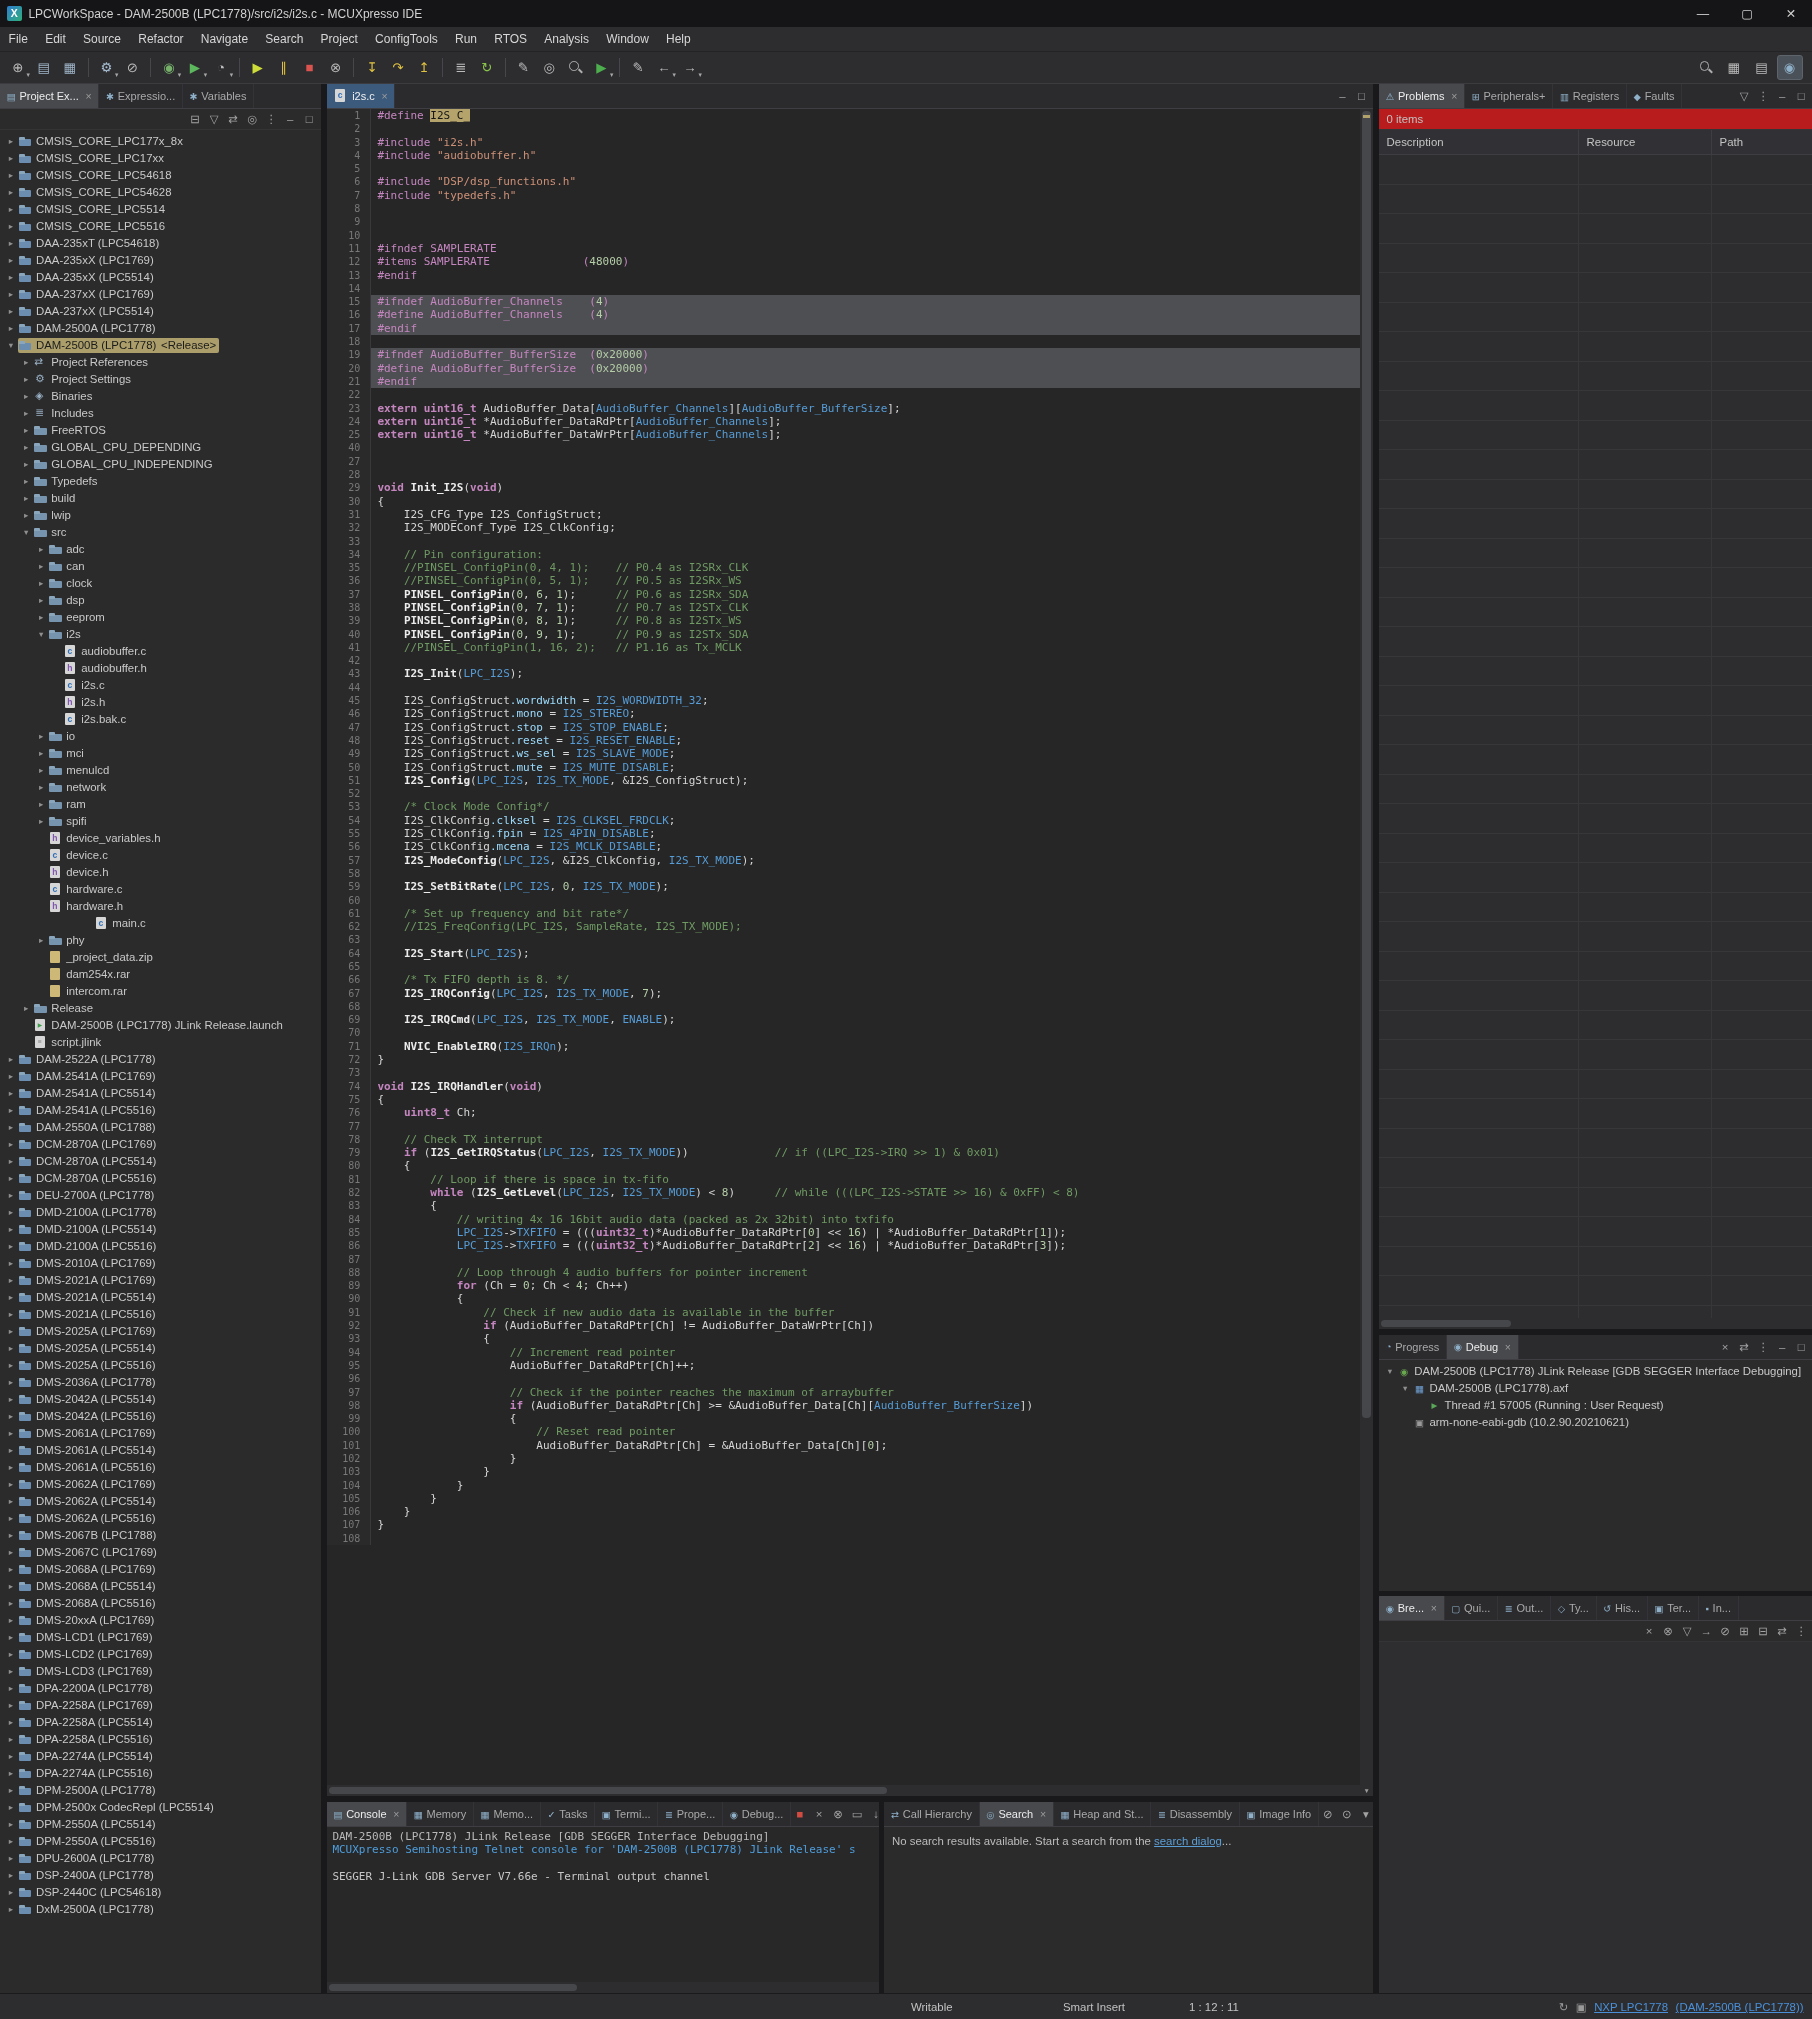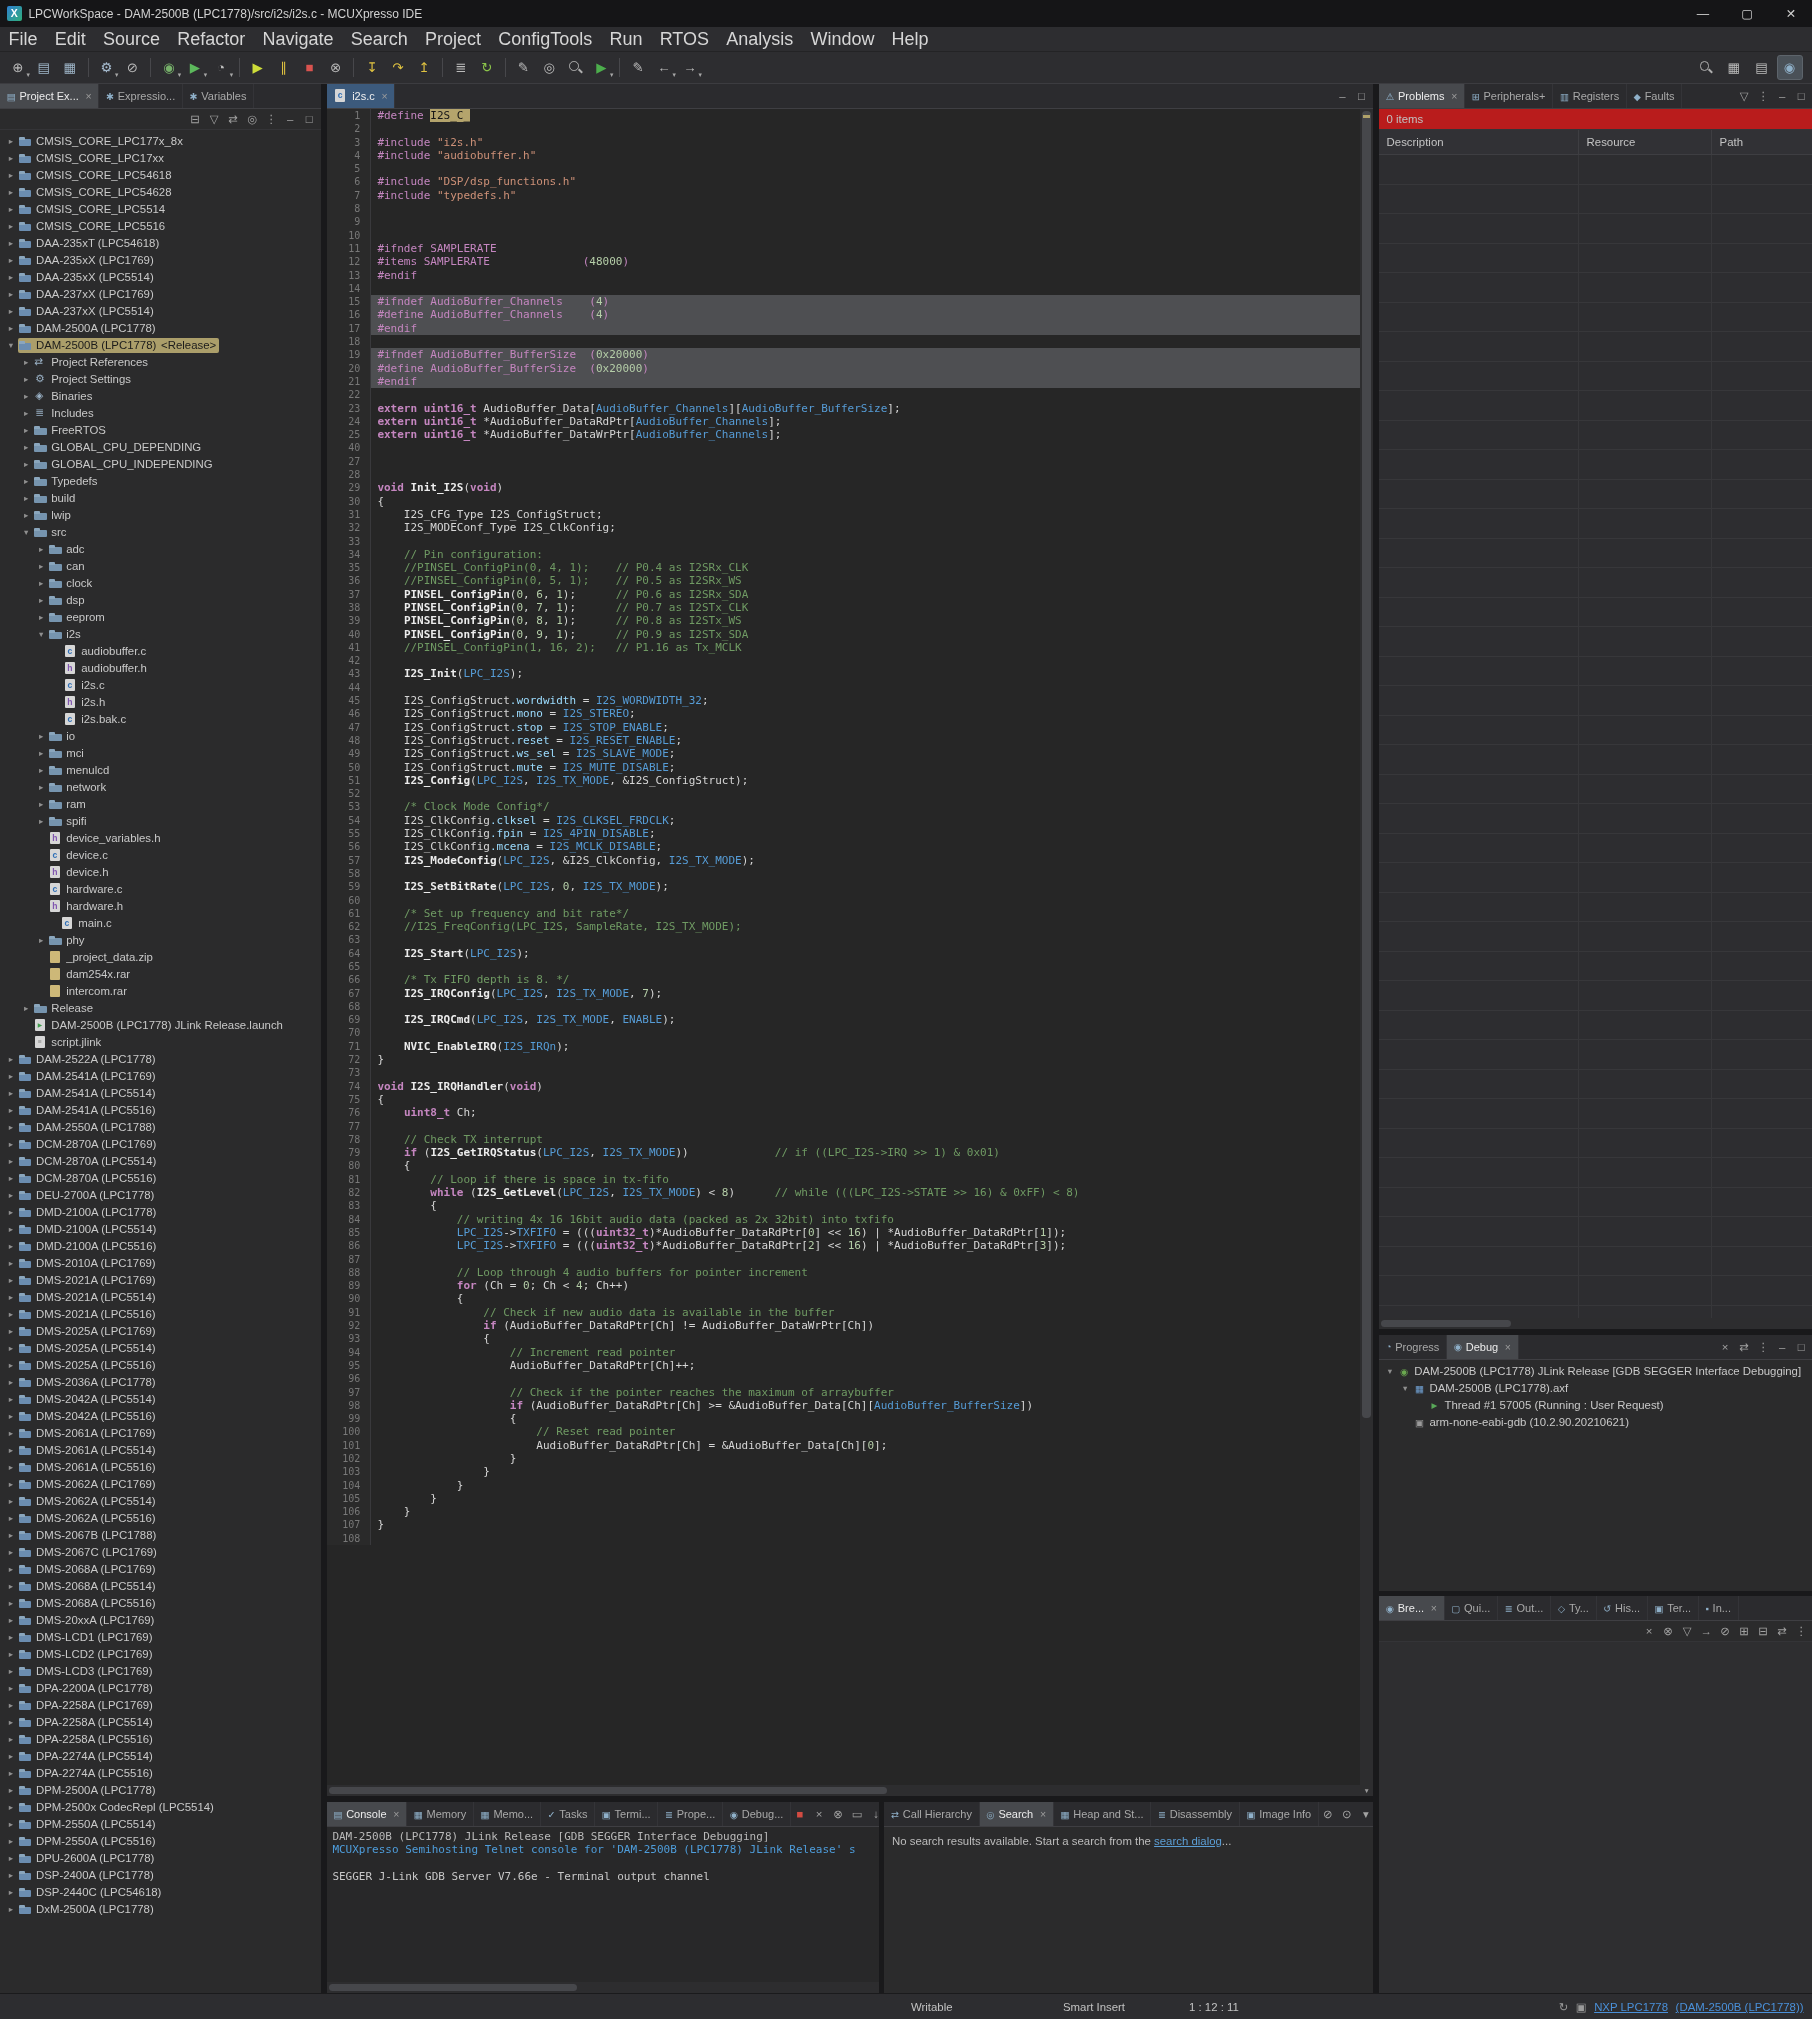--- a/index.html
+++ b/index.html
@@ -10,21 +10,21 @@
   .app-logo{width:15px;height:15px;margin:0 6.7px;background:linear-gradient(135deg,#2f7fd0,#2fae7a);
     border-radius:1.9px;position:relative}
   .app-logo::after{content:"X";position:absolute;left:0;top:0;width:15px;text-align:center;
     font-size:10.5px;font-weight:bold;color:#fff;line-height:15px}
   #window-title{font-size:12px;color:#d2d2d2;white-space:nowrap}
   .win-ctls{margin-left:auto;display:flex}
   .win-ctl{width:44px;height:27px;display:flex;align-items:center;justify-content:center;
     color:#cfcfcf;font-size:12.4px}
   
   #menubar{height:25px;background:#2d2d30;display:flex;align-items:center;border-bottom:1px solid #232325}
-  .menu-item{padding:0 8.6px;height:100%;display:flex;align-items:center;font-size:18px;color:#d6d6d6;white-space:nowrap}
+  .menu-item{padding:0 8.6px;height:100%;display:flex;align-items:center;font-size:12px;color:#d6d6d6;white-space:nowrap}
   
   #toolbar{height:32px;background:#2d2d30;border-bottom:1px solid #3c3c40;display:flex;align-items:center;padding:0 4.8px}
   .tbtn{width:26px;height:25px;display:flex;align-items:center;justify-content:center;border-radius:2.9px;position:relative;flex:none}
   .tbtn.active{background:#4a5158;border:1px solid #5d646b}
   .tg{font-size:13.3px;line-height:1}
   .dd{position:absolute;right:1px;bottom:1px;font-size:6.7px;color:#a8a8a8}
   .tsep{width:1px;height:19px;background:#47474b;margin:0 4.8px;flex:none}
   #toolbar-right{margin-left:auto;display:flex;align-items:center;gap:1.9px;padding-right:5.7px}
   .mag{position:relative;width:14.3px;height:14.3px;display:inline-block}
   .mag::before{content:"";position:absolute;left:1px;top:1px;width:7.6px;height:7.6px;border:1.9px solid #aeaeae;border-radius:50%}
@@ -605,21 +605,21 @@
             <span class="tlabel">hardware.c</span>
           </span>
         </div>
         <div class="trow" style="padding-left: 34px;">
           <span class="tw"></span>
           <span class="tinner">
             <span class="ic ic-fileh"></span>
             <span class="tlabel">hardware.h</span>
           </span>
         </div>
-        <div class="trow" style="padding-left: 46px;">
+        <div class="trow" style="padding-left: 36px; margin-left: 44px;">
           <span class="tw"></span>
           <span class="tinner">
             <span class="ic ic-filec"></span>
             <span class="tlabel">main.c</span>
           </span>
         </div>
         <div class="trow" style="padding-left: 34px;">
           <span class="tw">▸</span>
           <span class="tinner">
             <span class="ic ic-folder"></span>

